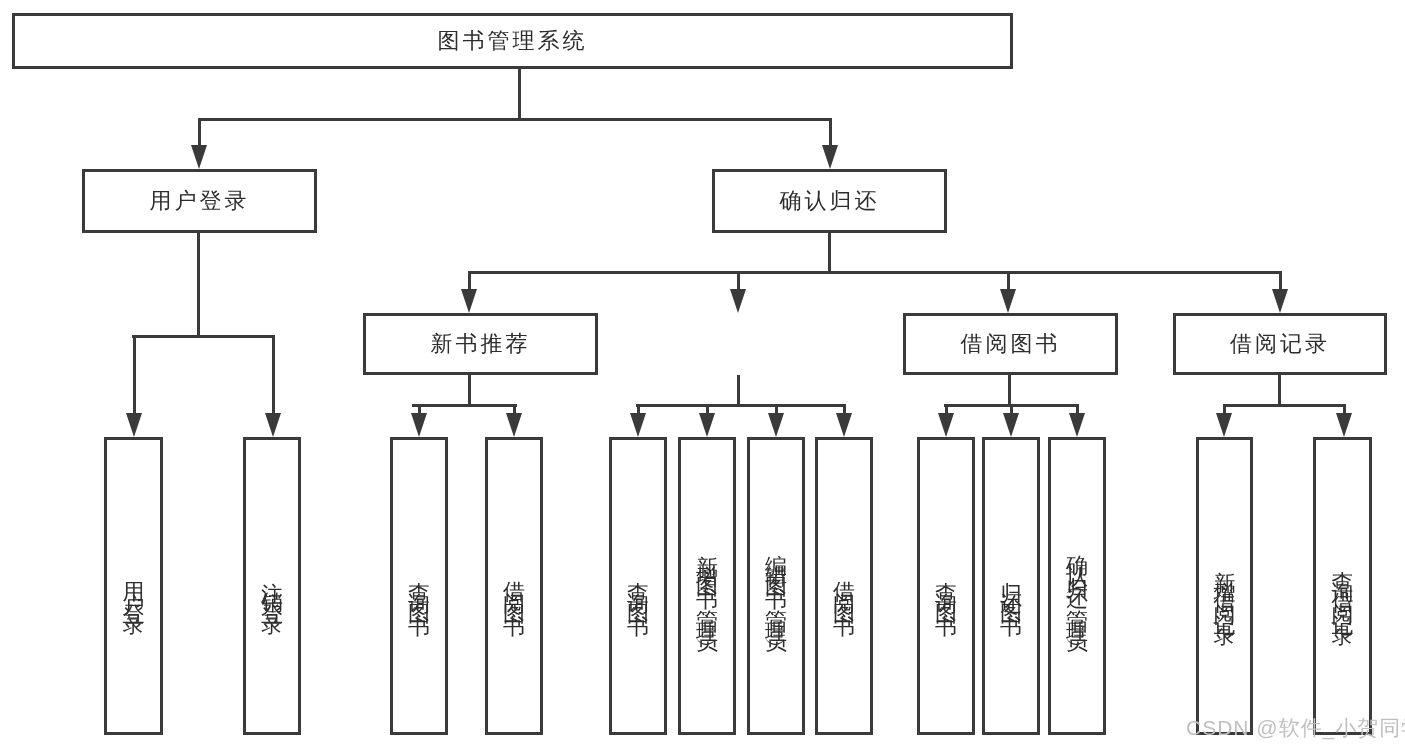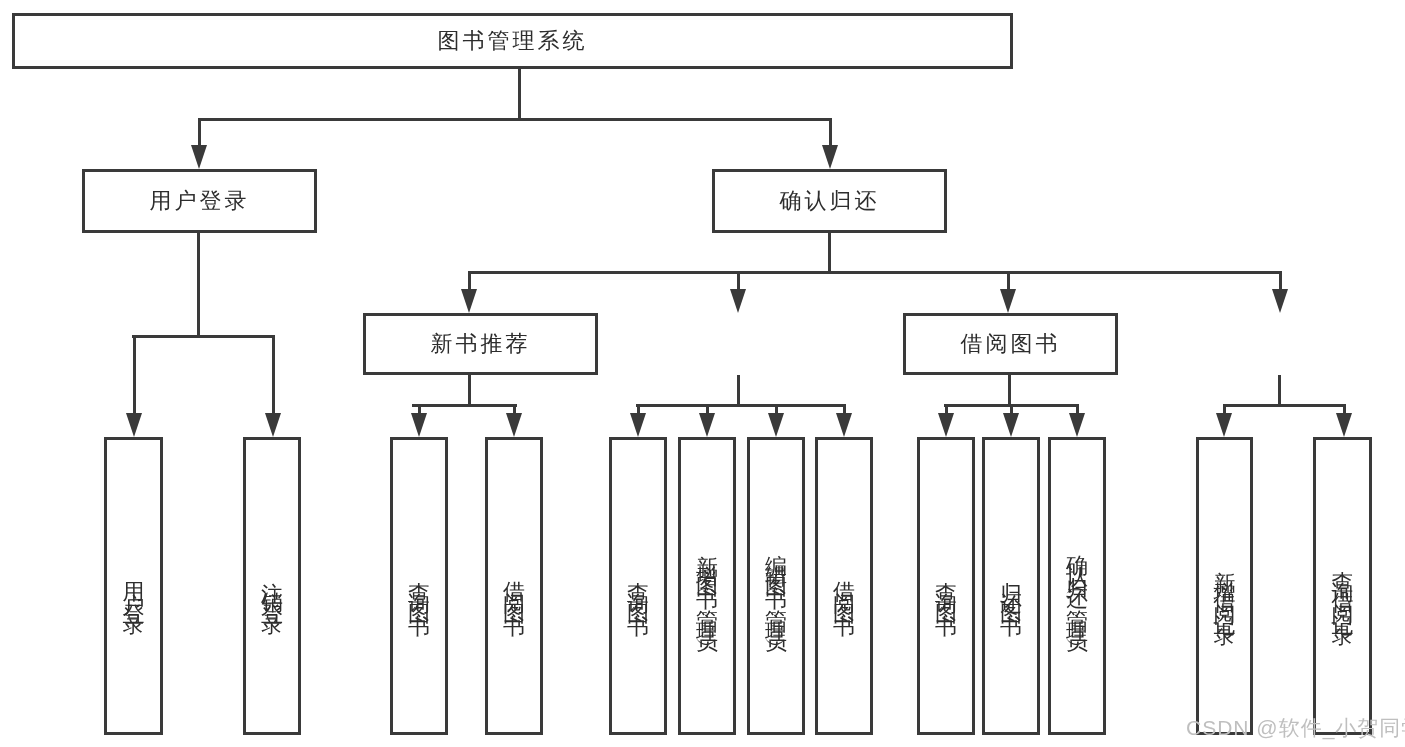--- a/index.html
+++ b/index.html
@@ -132,20 +132,23 @@
     <div class="stem" style="height:18px;"></div>
       <div class="head"></div>
   </div>
 
   <div class="box" style="left:363px; top:313px; width:235px; height:62px;">
     <span>新书推荐</span>
   </div>
   <div class="box" style="left:903px; top:313px; width:215px; height:62px;">
     <span>借阅图书</span>
   </div>
+  <div class="box" style="left:1173px; top:313px; width:214px; height:62px;">
+    <span>借阅记录</span>
+  </div>
 
   <div class="vline" style="left:468px; top:375px; height:32px;"></div>
   <div class="hline" style="left:412px; top:404px; width:105px;"></div>
   <div class="drop" style="left:411px; top:404px; height:33px;">
     <div class="stem" style="height:9px;"></div>
       <div class="head"></div>
   </div>
   <div class="drop" style="left:506px; top:404px; height:33px;">
     <div class="stem" style="height:9px;"></div>
       <div class="head"></div>

